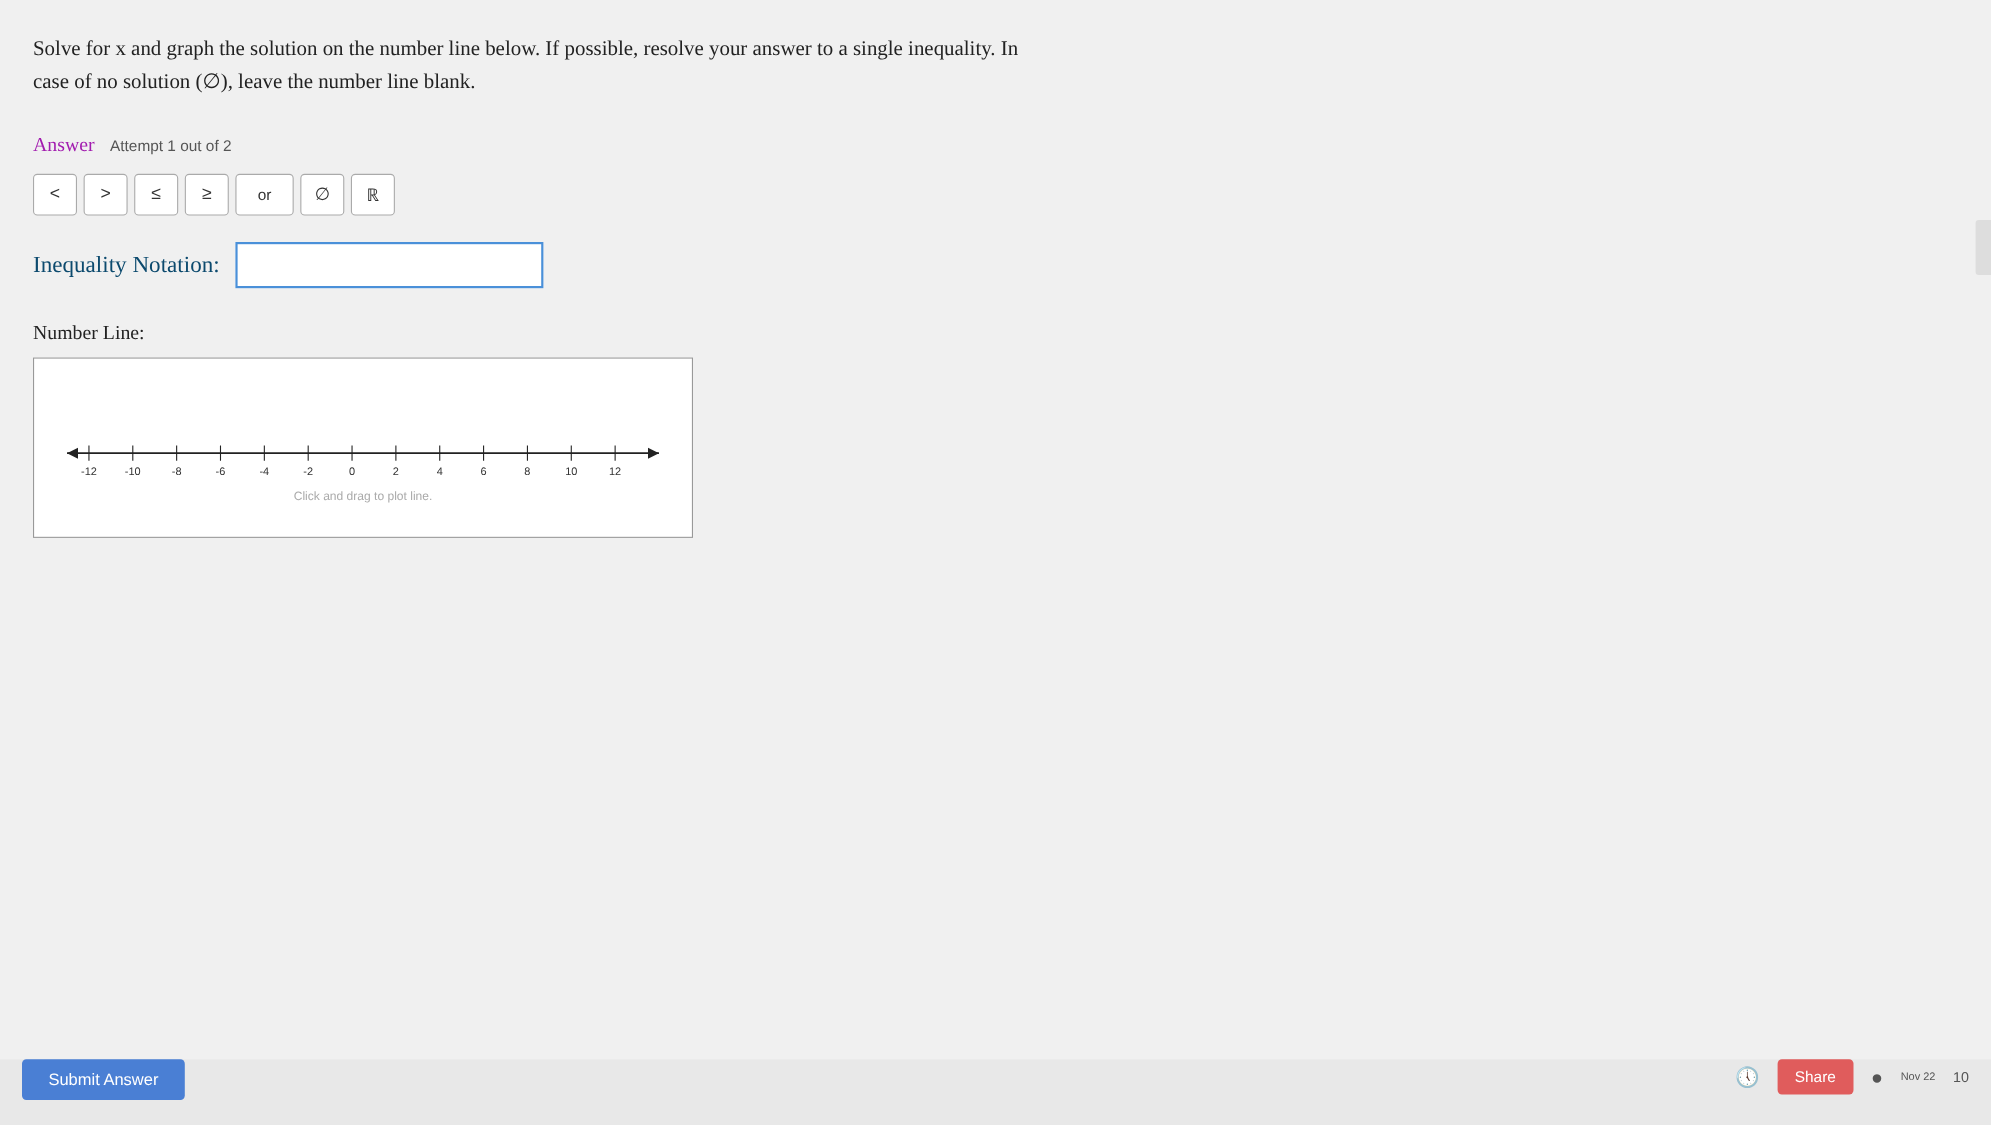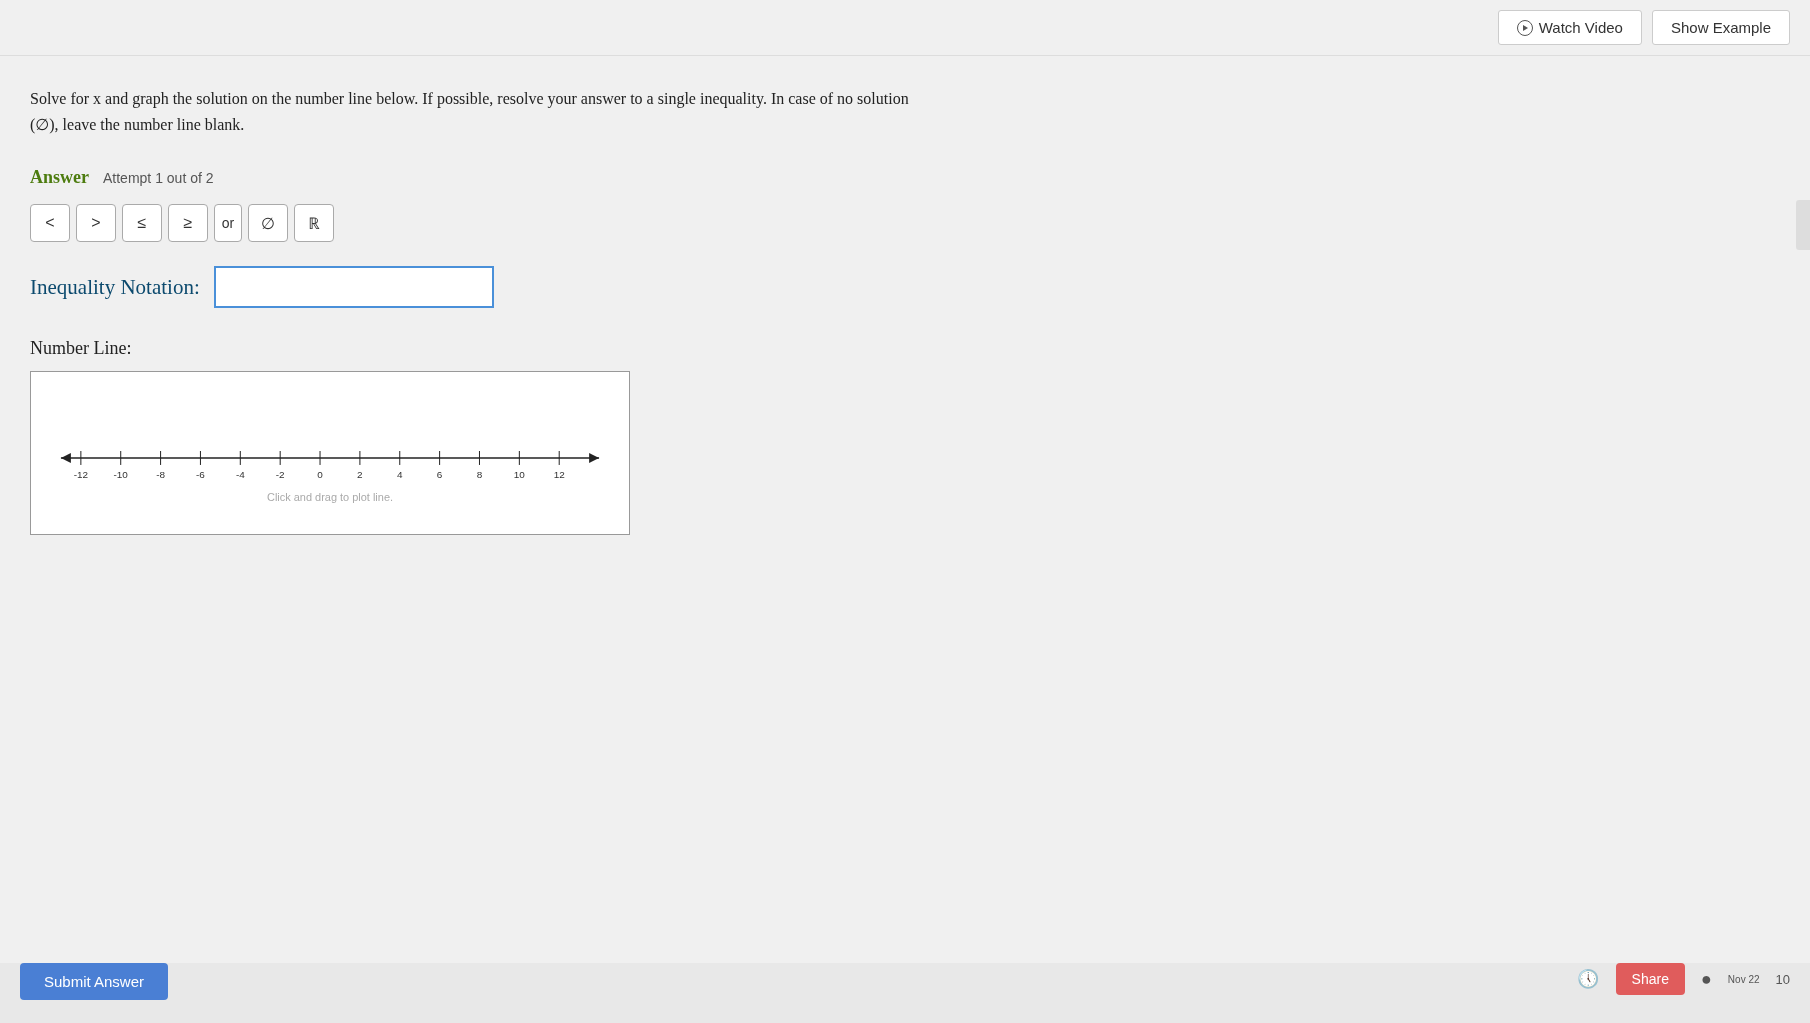--- a/index.html
+++ b/index.html
@@ -48,41 +48,41 @@
       font-size: 15px;
       cursor: pointer;
       border-radius: 3px;
       color: #333;
     }
     
     .content-area {
       padding: 30px 50px 30px 30px;
     }
     .problem-text {
-      font-size: 16px;
+      font-size: 19px;
       color: #222;
       line-height: 1.6;
       max-width: 900px;
       margin-bottom: 30px;
     }
     .equation-display {
       text-align: center;
       font-size: 26px;
       color: #222;
       margin: 30px 0 40px 0;
       font-style: italic;
     }
     .answer-section {
       margin-top: 20px;
     }
     .answer-label {
       font-size: 18px;
-      font-weight: bold;
+      font-weight: normal;
       display: inline;
-      color: #4d7c0f;
+      color: #a21caf;
     }
     .attempt-label {
       font-size: 14px;
       color: #555;
       margin-left: 10px;
       font-family: Arial, sans-serif;
     }
     .symbol-buttons {
       display: flex;
       gap: 6px;
@@ -96,21 +96,21 @@
       height: 38px;
       font-size: 16px;
       cursor: pointer;
       border-radius: 4px;
       display: flex;
       align-items: center;
       justify-content: center;
       color: #333;
     }
     .sym-btn.or-btn {
-      width: 28px;
+      width: 53px;
       font-size: 14px;
       font-family: Arial, sans-serif;
     }
     .inequality-notation-row {
       display: flex;
       align-items: center;
       gap: 14px;
       margin-bottom: 30px;
     }
     .inequality-label {
@@ -204,33 +204,20 @@
       width: 14px;
       height: 50px;
       border-radius: 3px 0 0 3px;
     }
   </style>
 </head>
 <body>
 
 <div class="main-container">
 
-  <div class="top-bar">
-    <button class="watch-video-btn">
-      <span style="display:inline-block;width:16px;height:16px;border-radius:50%;border:1.5px solid #555;display:flex;align-items:center;justify-content:center;">
-        <svg width="10" height="10" viewBox="0 0 10 10">
-            <polygon points="3,2 8,5 3,8" fill="#555"></polygon>
-          </svg>
-      </span>
-      <span>Watch Video</span>
-    </button>
-    <button class="show-example-btn">
-      <span>Show Example</span>
-    </button>
-  </div>
 
   <div class="right-tab"></div>
 
   <div class="content-area">
 
     <p class="problem-text">Solve for x and graph the solution on the number line below. If possible, resolve your answer to a single inequality. In case of no solution (∅), leave the number line blank.</p>
 
 
     <div class="answer-section">
       <span class="answer-label">Answer</span>

